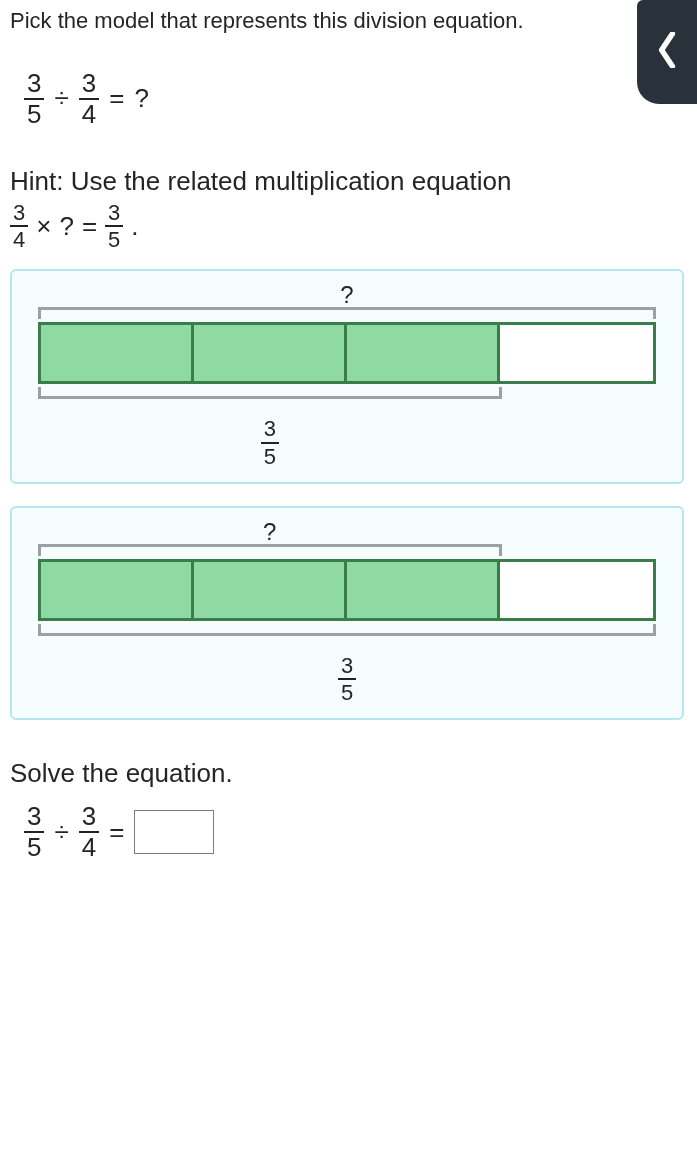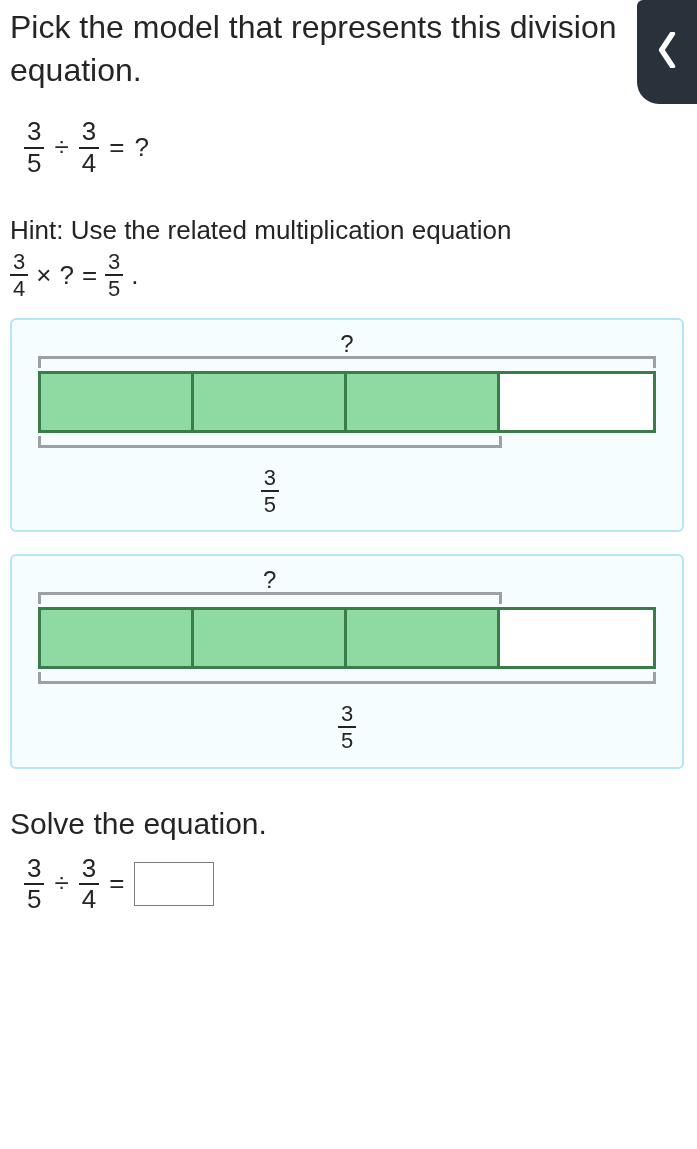--- a/index.html
+++ b/index.html
@@ -23,24 +23,24 @@
     background: #29313b;
     border-top-left-radius: 6px;
     border-bottom-left-radius: 22px;
     display: flex;
     align-items: center;
     justify-content: center;
   }
   .right-tab svg { width: 22px; height: 36px; fill: #fff; }
 
   .leadin {
-    font-size: 32px;
+    font-size: 22px;
     line-height: 1.35;
     padding-right: 70px;
-    margin-bottom: 26px;
+    margin-bottom: 34px;
   }
   .eq-row {
     display: flex;
     align-items: center;
     font-size: 28px;
     gap: 10px;
     margin-left: 14px;
     margin-bottom: 18px;
   }
   .frac {
@@ -127,21 +127,21 @@
     border-bottom: 3px solid #9aa0a6;
     border-left: 3px solid #9aa0a6;
     border-right: 3px solid #9aa0a6;
   }
   .bot-label-row {
     text-align: center;
     margin-top: 2px;
   }
 
   .solve-title {
-    font-size: 30px;
+    font-size: 26px;
     margin-top: 38px;
     margin-bottom: 14px;
   }
   .solve-row {
     display: flex;
     align-items: center;
     font-size: 28px;
     gap: 10px;
     margin-left: 14px;
   }

